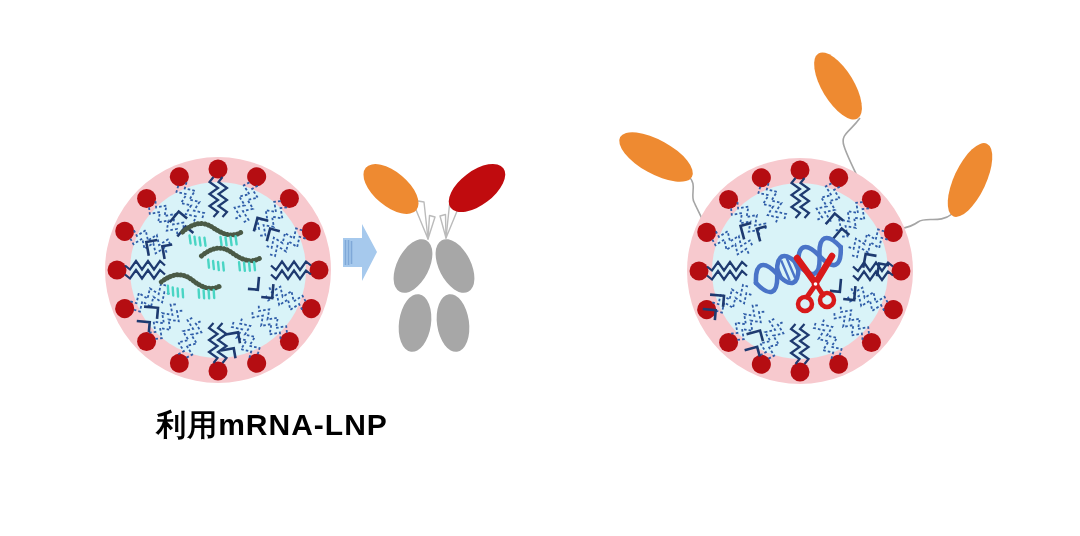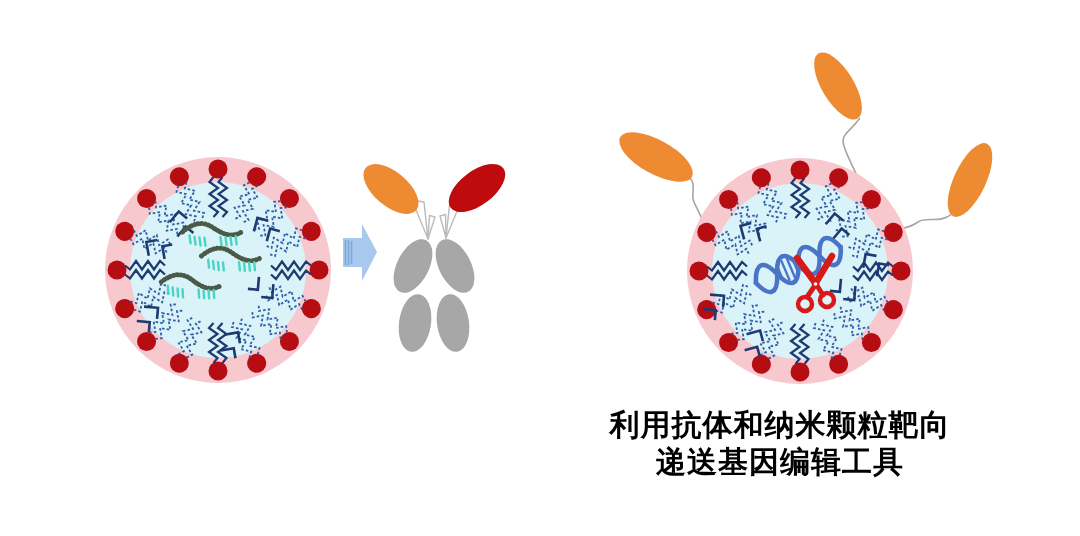--- a/index.html
+++ b/index.html
@@ -186,18 +186,15 @@
           <path class="scis" style="stroke-width:5" d="M816,284 L807,297 M816,284 L823,295"></path>
           <circle class="scis" style="stroke-width:4.5" cx="805" cy="304" r="7"></circle>
           <circle class="scis" style="stroke-width:4.5" cx="827" cy="300" r="7"></circle>
           <circle class="scis-pivot" cx="815.5" cy="284" r="1.8"></circle>
         </g>
       </g>
     </g>
   </svg>
 
   <div class="caption caption-left">
-  </div>
-  <div class="caption caption-right">
-    <div>利用抗体和纳米颗粒靶向</div>
-    <div>递送基因编辑工具</div>
+    <div>利用mRNA-LNP</div>
   </div>
 </div>
 
 </body></html>

